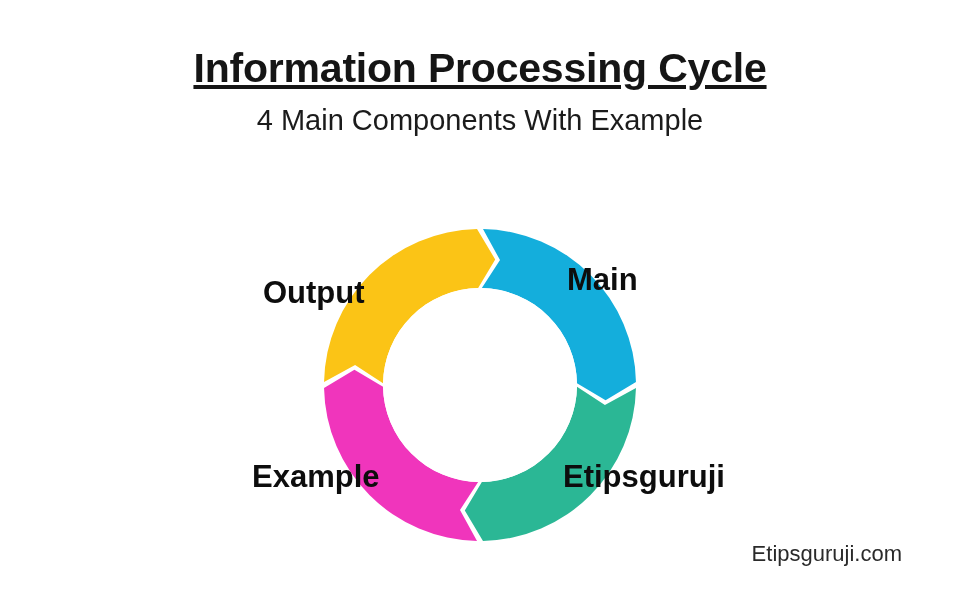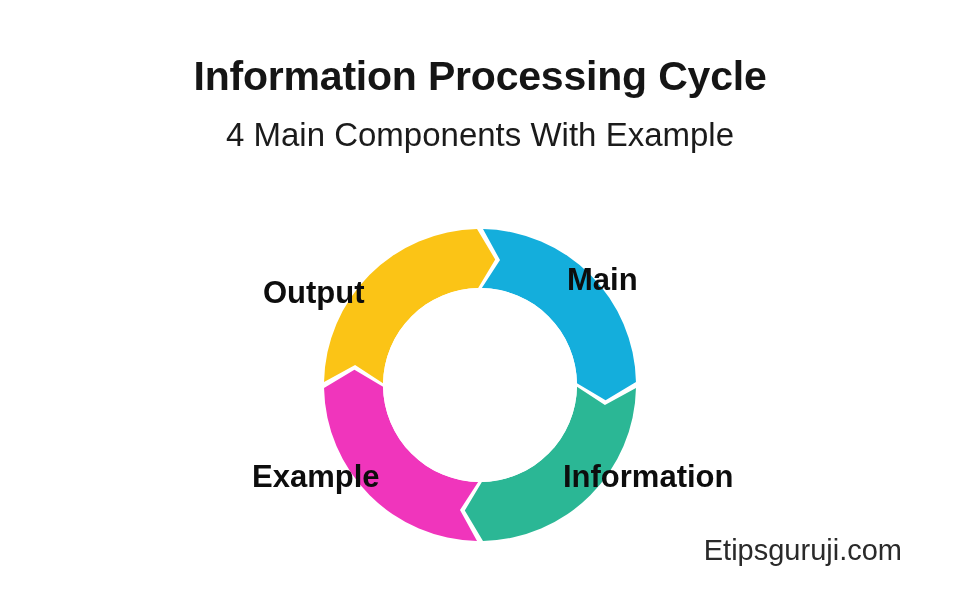--- a/index.html
+++ b/index.html
@@ -28,25 +28,26 @@
     top: 38px;
     width: 960px;
     text-align: center;
   }
   .title {
     font-size: 41px;
     font-weight: 700;
     color: #151515;
     letter-spacing: -0.2px;
     line-height: 1.12;
-    margin: 16px;
+    margin: 8px;
     white-space: nowrap;
+    text-decoration: underline;
   }
   .subtitle {
-    font-size: 33px;
+    font-size: 29px;
     font-weight: 400;
     color: #1b1b1b;
     line-height: 1.15;
     margin: 12px 0 0 0;
     white-space: nowrap;
   }
 
   
   .cycle-wrap {
     position: absolute;
@@ -73,21 +74,21 @@
   .label-input      { left: 567px; top: 264px; }
   .label-processing { left: 563px; top: 461px; }
   .label-storage    { left: 252px; top: 461px; }
   .label-output     { left: 263px; top: 277px; text-align: center; }
 
   
   .watermark {
     position: absolute;
     right: 58px;
     bottom: 35px;
-    font-size: 29px;
+    font-size: 22px;
     font-weight: 400;
     color: #2a2a2a;
     white-space: nowrap;
     line-height: 1;
   }
 </style>
 </head>
 <body>
 
 <div id="canvas">
@@ -101,19 +102,19 @@
     <svg class="cycle-svg" viewBox="0 0 360 360">
         <path d="M 182.99 24.03 A 156 156 0 0 1 335.97 177.01 L 305.58 195.20 L 276.98 178.14 A 97 97 0 0 0 181.86 83.02 L 200.01 55.09 Z" fill="#14aedc"></path>
         <path d="M 335.97 182.99 A 156 156 0 0 1 182.99 335.97 L 164.80 305.58 L 181.86 276.98 A 97 97 0 0 0 276.98 181.86 L 304.91 200.01 Z" fill="#2bb795"></path>
         <path d="M 177.01 335.97 A 156 156 0 0 1 24.03 182.99 L 54.42 164.80 L 83.02 181.86 A 97 97 0 0 0 178.14 276.98 L 159.99 304.91 Z" fill="#f035bc"></path>
         <path d="M 24.03 177.01 A 156 156 0 0 1 177.01 24.03 L 195.20 54.42 L 178.14 83.02 A 97 97 0 0 0 83.02 178.14 L 55.09 159.99 Z" fill="#fbc416"></path>
         <circle cx="180" cy="180" r="97" fill="#ffffff"></circle>
       </svg>
   </div>
 
   <div class="seg-label label-input">Main</div>
-  <div class="seg-label label-processing">Information</div>
+  <div class="seg-label label-processing">Etipsguruji</div>
   <div class="seg-label label-storage">Example</div>
   <div class="seg-label label-output">Output</div>
 
   <div class="watermark">Etipsguruji.com</div>
 
 </div>
 
 </body></html>

